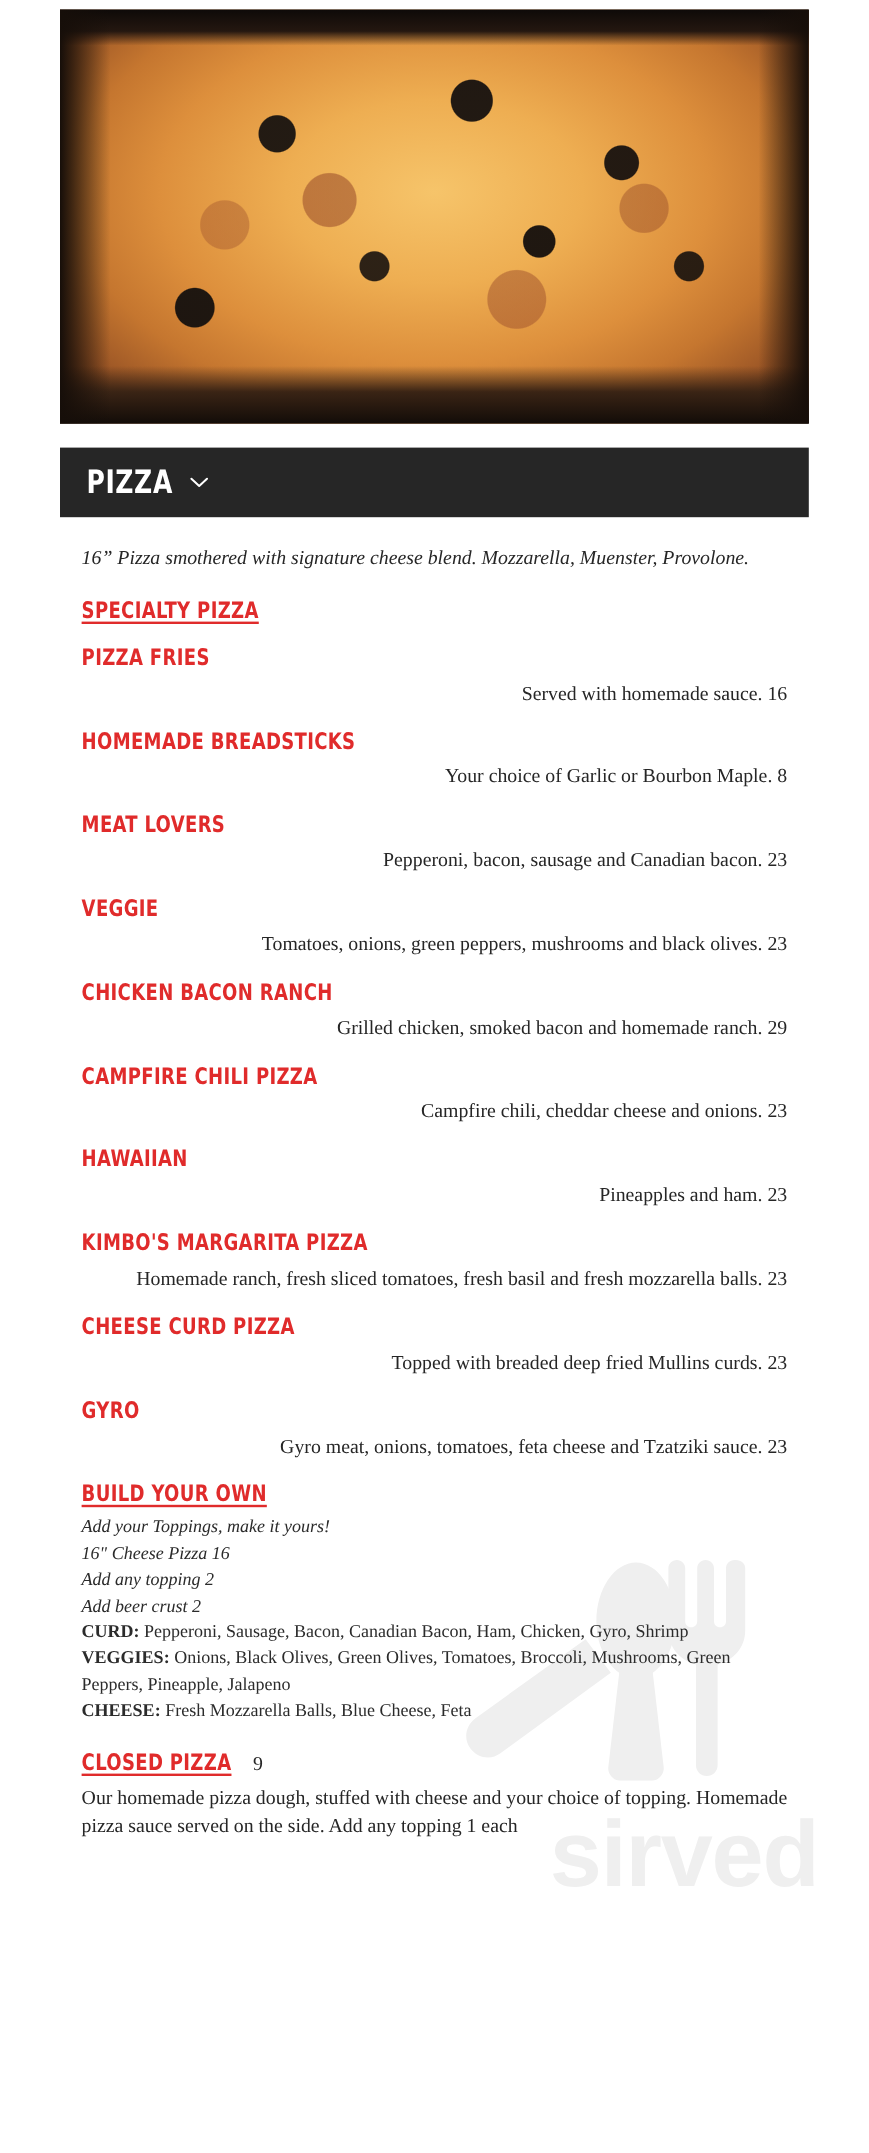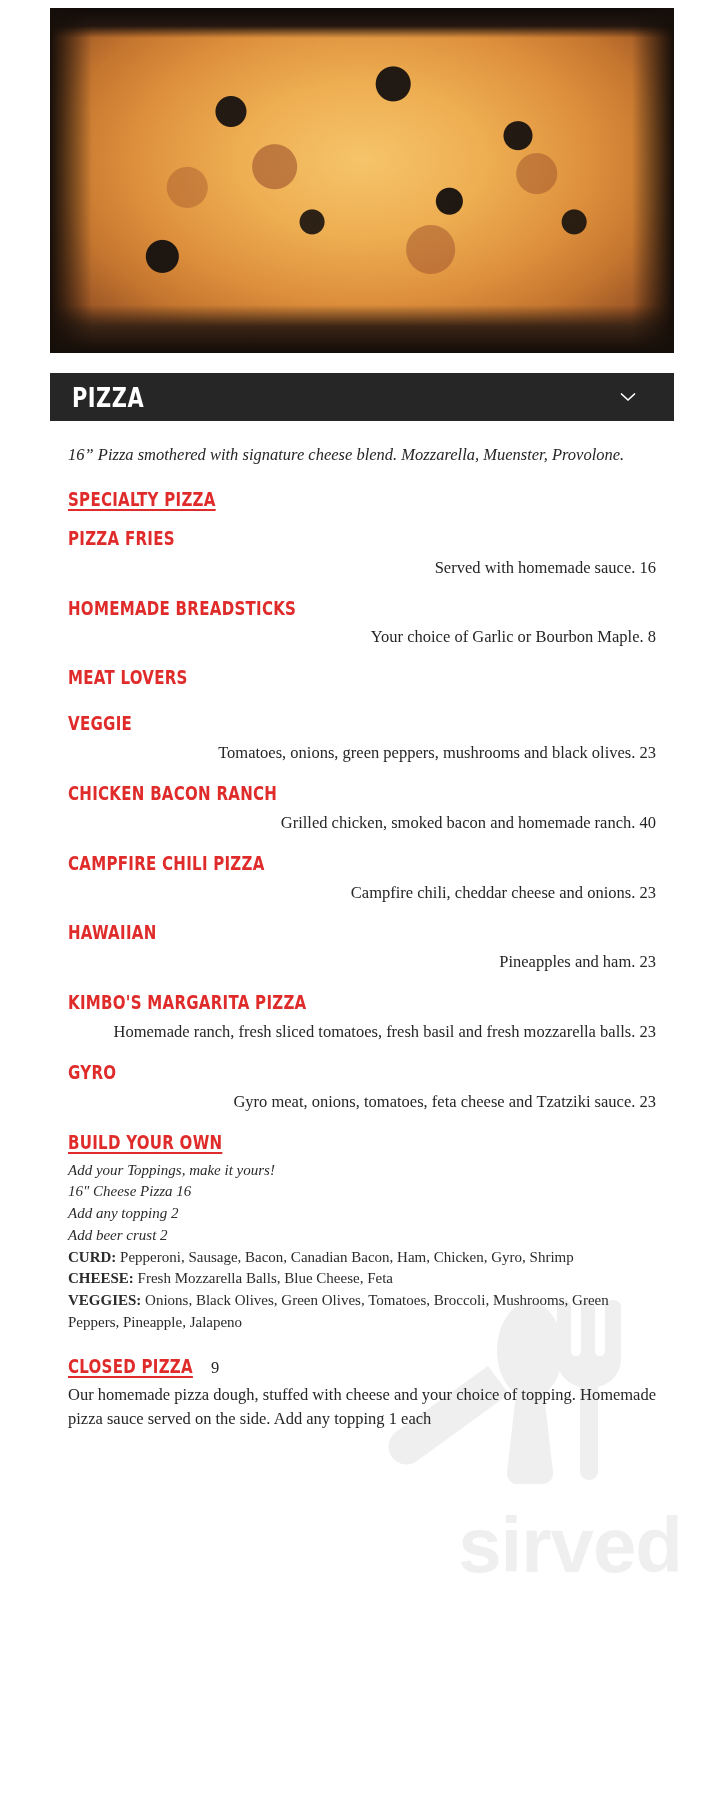--- a/index.html
+++ b/index.html
@@ -78,24 +78,24 @@
     position: absolute;
     right: 0; top: 0; bottom: 0;
     width: 42px;
     background: linear-gradient(270deg, #160e09 0%, rgba(22,14,9,0) 100%);
   }
 
   
   .section-header {
     margin: 20px 50px 0 50px;
     background: #262626;
-    height: 48px;
+    height: 58px;
     display: flex;
     align-items: center;
-    justify-content: space-between;
+    justify-content: flex-start;
     padding: 0 32px 0 22px;
     cursor: pointer;
   }
 
   .section-title {
     font-family: "Liberation Sans Narrow", "DejaVu Sans Condensed", "Liberation Sans", sans-serif;
     color: #ffffff;
     font-size: 27px;
     font-weight: bold;
     letter-spacing: 0.6px;
@@ -297,65 +297,70 @@
         <div class="item-desc">Served with homemade sauce. 16</div>
       </div>
 
       <div class="item">
         <div class="item-name">HOMEMADE BREADSTICKS</div>
         <div class="item-desc">Your choice of Garlic or Bourbon Maple. 8</div>
       </div>
 
       <div class="item">
         <div class="item-name">MEAT LOVERS</div>
+        <div class="item-desc">Pepperoni, bacon, sausage and Canadian bacon. 23</div>
       </div>
 
 
       <div class="item">
         <div class="item-name">VEGGIE</div>
         <div class="item-desc">Tomatoes, onions, green peppers, mushrooms and black olives. 23</div>
       </div>
 
       <div class="item">
         <div class="item-name">CHICKEN BACON RANCH</div>
-        <div class="item-desc">Grilled chicken, smoked bacon and homemade ranch. 40</div>
+        <div class="item-desc">Grilled chicken, smoked bacon and homemade ranch. 29</div>
       </div>
 
       <div class="item">
         <div class="item-name">CAMPFIRE CHILI PIZZA</div>
         <div class="item-desc">Campfire chili, cheddar cheese and onions. 23</div>
       </div>
 
       <div class="item">
         <div class="item-name">HAWAIIAN</div>
         <div class="item-desc">Pineapples and ham. 23</div>
       </div>
 
       <div class="item">
         <div class="item-name">KIMBO'S MARGARITA PIZZA</div>
         <div class="item-desc">Homemade ranch, fresh sliced tomatoes, fresh basil and fresh mozzarella balls. 23</div>
       </div>
 
+      <div class="item">
+        <div class="item-name">CHEESE CURD PIZZA</div>
+        <div class="item-desc">Topped with breaded deep fried Mullins curds. 23</div>
+      </div>
 
       <div class="item">
         <div class="item-name">GYRO</div>
         <div class="item-desc">Gyro meat, onions, tomatoes, feta cheese and Tzatziki sauce. 23</div>
       </div>
     </div>
 
     <div class="item">
       <div class="byo-heading">BUILD YOUR OWN</div>
       <div class="byo-lines">
         <span class="ital">Add your Toppings, make it yours!</span>
         <span class="ital">16" Cheese Pizza 16</span>
         <span class="ital">Add any topping 2</span>
         <span class="ital">Add beer crust 2</span>
         <span class="cat"><b>CURD:</b><span> Pepperoni, Sausage, Bacon, Canadian Bacon, Ham, Chicken, Gyro, Shrimp</span></span>
+        <span class="cat"><b>VEGGIES:</b><span> Onions, Black Olives, Green Olives, Tomatoes, Broccoli, Mushrooms, Green Peppers, Pineapple, Jalapeno</span></span>
         <span class="cat"><b>CHEESE:</b><span> Fresh Mozzarella Balls, Blue Cheese, Feta</span></span>
-        <span class="cat"><b>VEGGIES:</b><span> Onions, Black Olives, Green Olives, Tomatoes, Broccoli, Mushrooms, Green Peppers, Pineapple, Jalapeno</span></span>
       </div>
     </div>
 
     <div class="closed-block">
       <div>
         <span class="closed-heading">CLOSED PIZZA</span><span class="closed-price">9</span>
       </div>
       <div class="closed-desc">Our homemade pizza dough, stuffed with cheese and your choice of topping. Homemade pizza sauce served on the side. Add any topping 1 each</div>
     </div>
 

